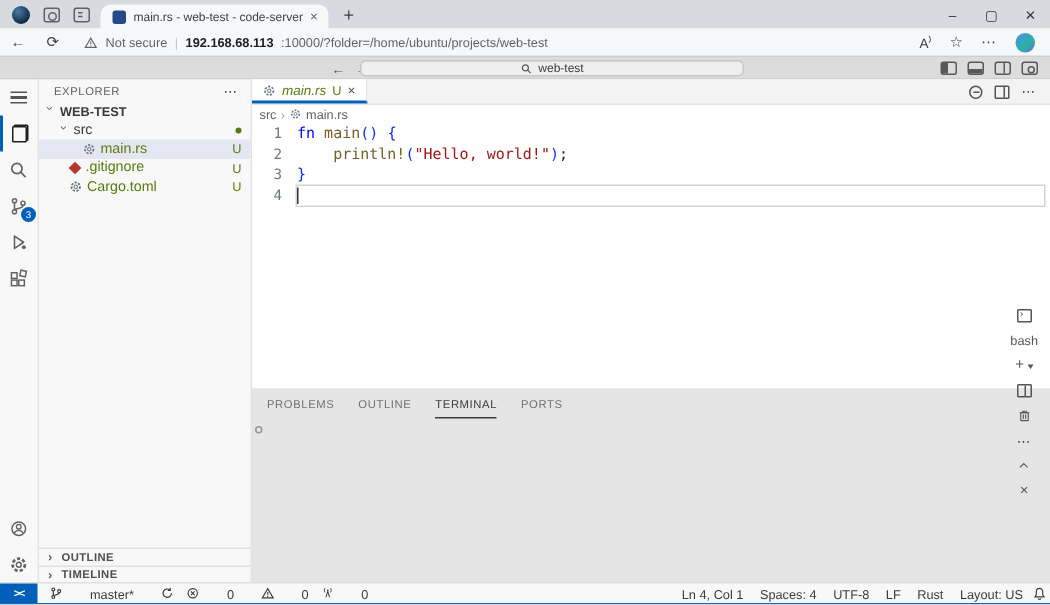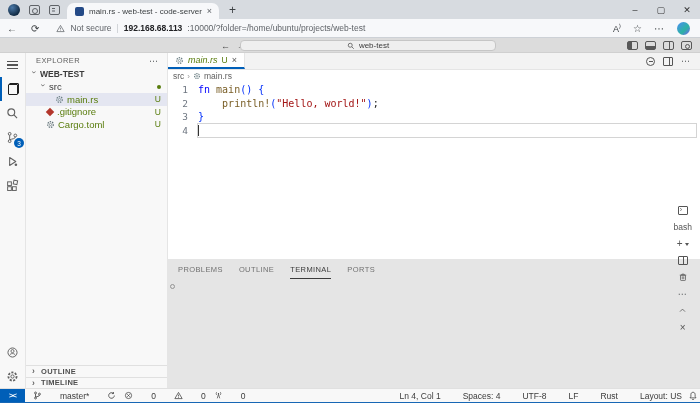--- a/index.html
+++ b/index.html
@@ -111,21 +111,21 @@
   .close-x { font-size:10px; color:#555; }
   #terminal-body { padding:5px 0 0 2px; display:flex; align-items:center; gap:4px; }
   .cmd-dot { width:5px; height:5px; border:1px solid #949494; border-radius:50%; flex:0 0 auto; }
   #term-line { font-family:"DejaVu Sans Mono", monospace; font-size:9.5px; font-weight:bold; color:#107c10; white-space:pre; display:flex; align-items:center; }
   .term-caret { display:inline-block; width:5px; height:10px; border:1px solid #444; margin-left:4px; }
 
   
   #statusbar { position:absolute; left:0; top:388px; width:700px; height:14px; background:#f8f8f8; border-top:1px solid #e0e0e0; display:flex; align-items:center; font-size:8.5px; color:#3b3b3b; }
   #remote-ind { width:25px; height:100%; background:#005fb8; color:#fff; display:flex; align-items:center; justify-content:center; font-size:7.5px; font-weight:bold; letter-spacing:-1px; }
   .sb-item { display:flex; align-items:center; gap:18px; margin-left:8px; }
-  #status-right { margin-left:auto; display:flex; align-items:center; gap:22px; padding-right:6px;justify-content:space-between; }
+  #status-right { margin-left:auto; display:flex; align-items:center; gap:11px; padding-right:6px;justify-content:space-between; }
   .status-item { white-space:nowrap; }
   .bell-wrap { display:flex; align-items:center; padding-right:2px; }
 </style>
 </head>
 <body>
 
 <div id="stage">
 
   <div id="tabstrip">
     <div class="strip-icons">

